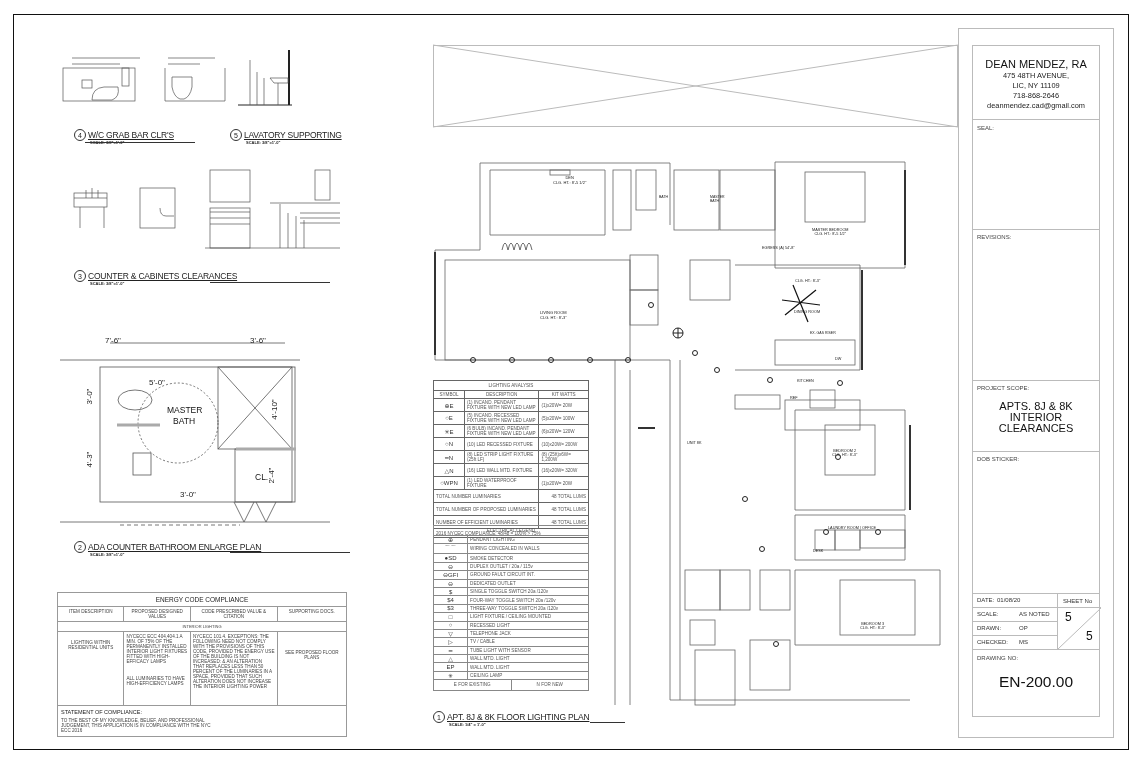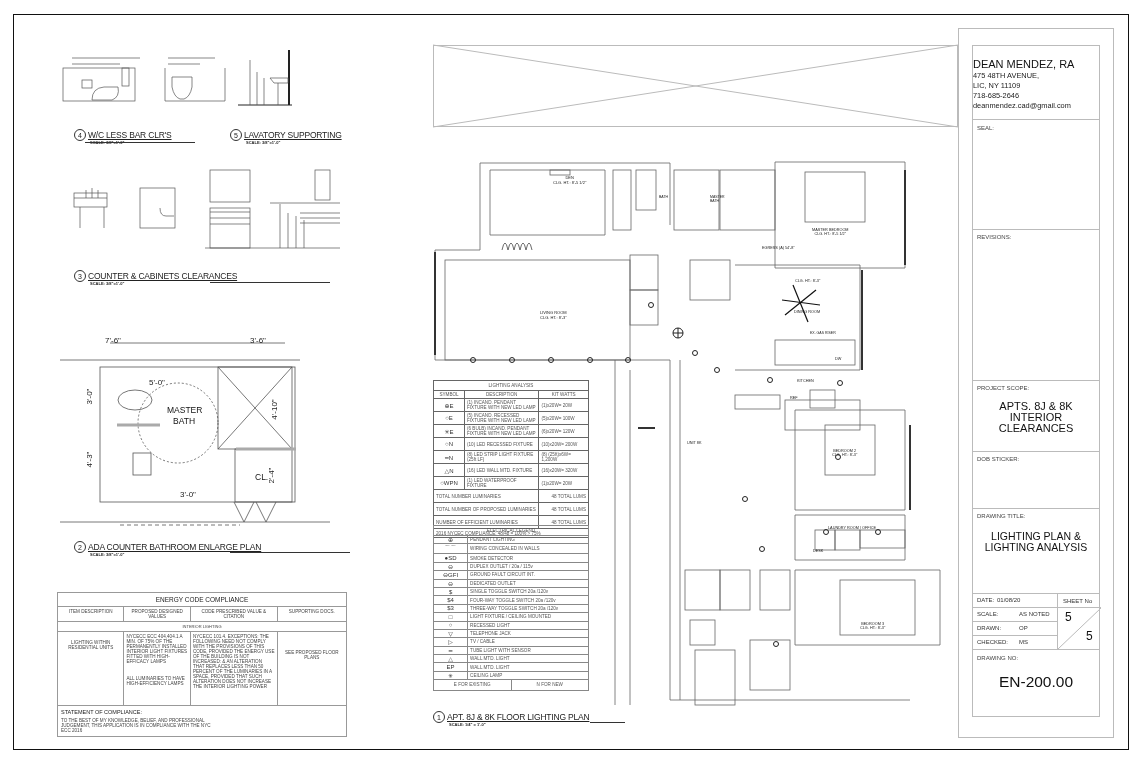--- a/index.html
+++ b/index.html
@@ -5,21 +5,21 @@
   *{box-sizing:border-box;margin:0;padding:0}
   html,body{width:1140px;height:760px;background:#fff;overflow:hidden}
   body{position:relative;font-family:"Liberation Sans",sans-serif;color:#222}
   .sheet{position:absolute;left:13px;top:14px;width:1116px;height:736px;border:1.5px solid #111}
   .abs{position:absolute}
   
   .tb{position:absolute;left:958px;top:28px;width:156px;height:710px;border:1px solid #bbb}
   .tb-inner{position:absolute;left:972px;top:45px;width:128px;height:672px;border:1px solid #bbb}
   .tb-sec{position:absolute;left:0;width:100%;border-top:1px solid #bbb}
   .tb-lbl{font-size:6px;color:#444;position:absolute;left:13px;text-transform:uppercase}
-  .firm{position:absolute;left:0;top:12px;width:100%;}
+  .firm{position:absolute;left:0;top:12px;width:100%;text-align:center}
   .firm .n{font-size:11px;color:#111;display:block;margin-bottom:1px}
   .firm .l{font-size:7.4px;line-height:10px;display:block;color:#222}
   .big{position:absolute;left:0;width:100%;text-align:center;color:#111;line-height:11px}
   .cell{position:absolute;font-size:6px;color:#333}
   
   .cap{position:absolute;font-size:8.5px;color:#222;white-space:nowrap}
   .cap .num{display:inline-block;width:12px;height:12px;border:1px solid #333;border-radius:50%;font-size:7px;text-align:center;line-height:11px;margin-right:2px;vertical-align:middle}
   .cap .t{text-decoration:underline;vertical-align:middle;letter-spacing:-0.2px}
   .cap .s{position:absolute;left:16px;top:11px;font-size:4px;font-weight:bold}
   .capline{position:absolute;height:1px;background:#333}
@@ -39,47 +39,40 @@
 <body>
 
 <div class="sheet"></div>
 
 <div class="tb"></div>
 <div class="tb-inner">
   <div class="firm">
     <span class="n">DEAN MENDEZ, RA</span>
     <span class="l">475 48TH AVENUE,</span>
     <span class="l">LIC, NY 11109</span>
-    <span class="l">718-685-2646</span>
+    <span class="l">718-868-2646</span>
     <span class="l">deanmendez.cad@gmail.com</span>
   </div>
   <div class="tb-sec" style="top:73px;height:105px">
     <span class="tb-lbl" style="top:5px;left:4px">SEAL:</span>
   </div>
   <div class="tb-sec" style="top:183px;height:80px">
     <span class="tb-lbl" style="top:4px;left:4px">REVISIONS:</span>
   </div>
   <div class="tb-sec" style="top:334px;height:71px">
     <span class="tb-lbl" style="top:4px;left:4px">PROJECT SCOPE:</span>
     <div class="big" style="top:20px;font-size:11px">
       <div>APTS. 8J &amp; 8K</div>
       <div>INTERIOR</div>
       <div>CLEARANCES</div>
     </div>
   </div>
   <div class="tb-sec" style="top:405px;height:57px">
     <span class="tb-lbl" style="top:4px;left:4px">DOB STICKER:</span>
   </div>
-  <div class="tb-sec" style="top:462px;height:85px">
-    <span class="tb-lbl" style="top:4px;left:4px">DRAWING TITLE:</span>
-    <div class="big" style="top:22px;font-size:10.5px">
-      <div>LIGHTING PLAN &amp;</div>
-      <div>LIGHTING ANALYSIS</div>
-    </div>
-  </div>
 
   <div class="tb-sec" style="top:547px;height:0"></div>
   <div class="abs" style="left:84px;top:547px;width:1px;height:56px;background:#bbb"></div>
   <div class="abs" style="left:0;top:561px;width:84px;height:1px;background:#bbb"></div>
   <div class="abs" style="left:0;top:575px;width:84px;height:1px;background:#bbb"></div>
   <div class="abs" style="left:0;top:589px;width:84px;height:1px;background:#bbb"></div>
   <div class="abs" style="left:84px;top:561px;width:44px;height:1px;background:#bbb"></div>
   <div class="tb-sec" style="top:603px;height:0"></div>
   <svg style="left:85px;top:562px" width="43" height="41">
       <line x1="0" y1="41" x2="43" y2="0" stroke="#bbb" stroke-width="1"></line>
@@ -126,21 +119,21 @@
     <line x1="178" y1="55" x2="232" y2="55" stroke="#222" stroke-width="1"></line>
     <line x1="229" y1="0" x2="229" y2="55" stroke="#222" stroke-width="2"></line>
     <path d="M210 28 h18 v5 h-14 z"></path>
     <line x1="218" y1="33" x2="218" y2="55"></line>
     <line x1="190" y1="10" x2="190" y2="55"></line>
       <line x1="197" y1="22" x2="197" y2="55"></line>
       <line x1="204" y1="28" x2="204" y2="55"></line>
   </g>
 </svg>
 <div class="cap" style="left:74px;top:129px">
-  <span class="num">4</span><span class="t">W/C LESS BAR CLR'S</span>
+  <span class="num">4</span><span class="t">W/C GRAB BAR CLR'S</span>
   <span class="s">SCALE: 3/8"=1'-0"</span>
 </div>
 <div class="capline" style="left:85px;top:142px;width:110px"></div>
 <div class="cap" style="left:230px;top:129px">
   <span class="num">5</span><span class="t">LAVATORY SUPPORTING</span>
   <span class="s">SCALE: 3/8"=1'-0"</span>
 </div>
 
 <svg style="left:70px;top:168px" width="270" height="85">
   <g stroke="#555" fill="none" stroke-width="0.7">

